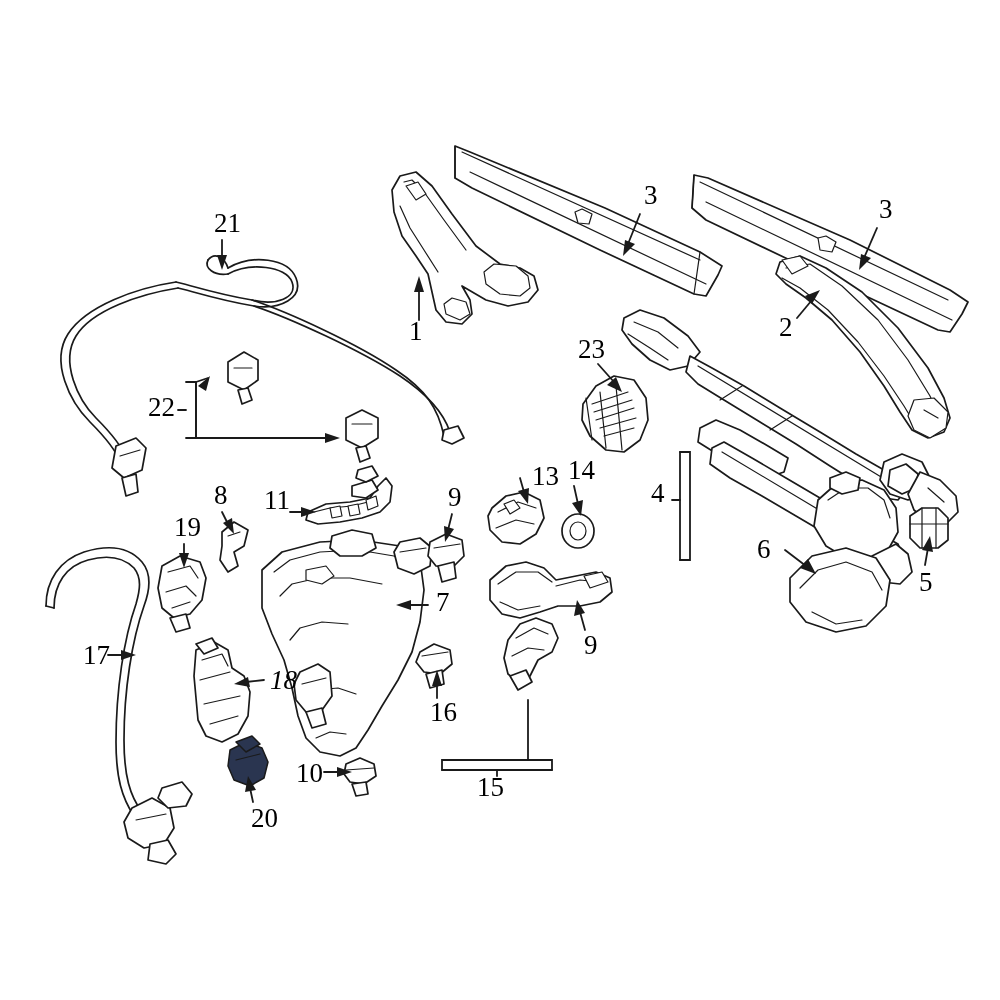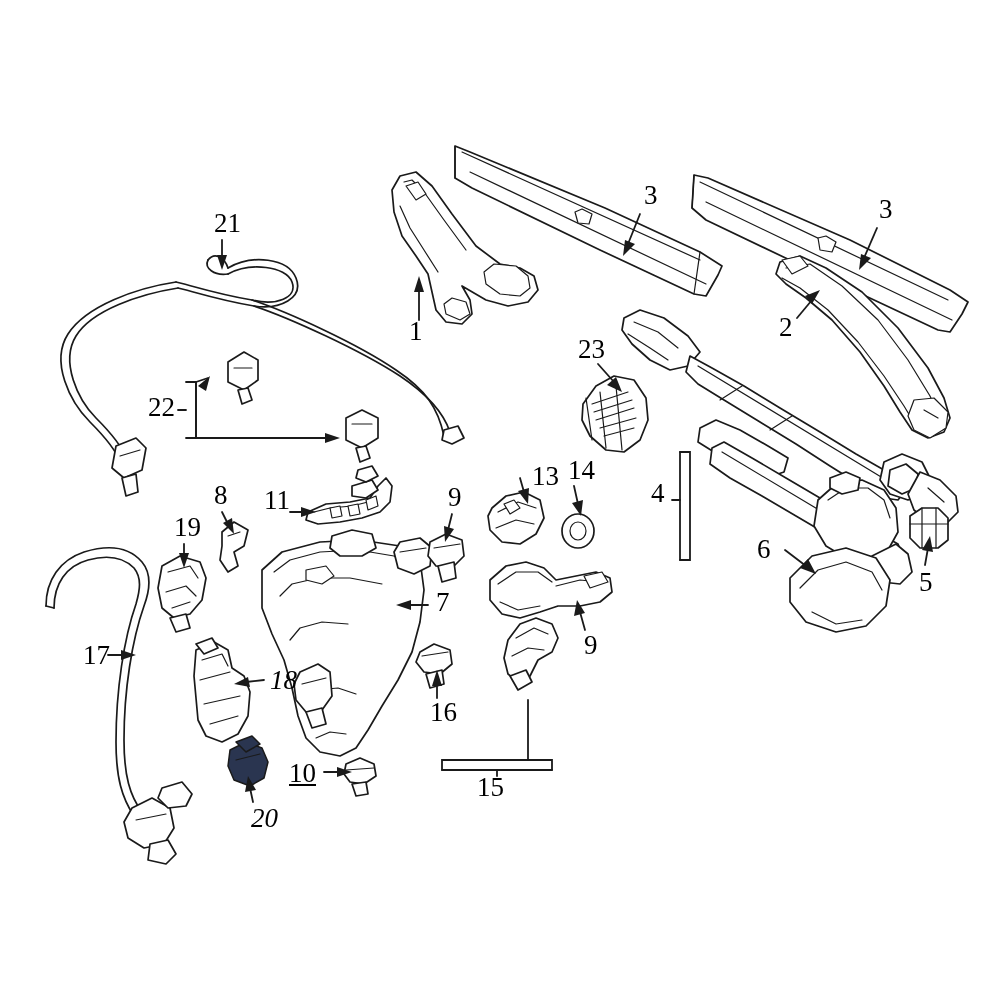--- a/index.html
+++ b/index.html
@@ -389,28 +389,28 @@
   <div class="callout" style="left:409px; top:318px;">1</div>
   <div class="callout" style="left:779px; top:314px;">2</div>
   <div class="callout" style="left:644px; top:182px;">3</div>
   <div class="callout" style="left:879px; top:196px;">3</div>
   <div class="callout" style="left:651px; top:480px;">4</div>
   <div class="callout" style="left:919px; top:569px;">5</div>
   <div class="callout" style="left:757px; top:536px;">6</div>
   <div class="callout" style="left:436px; top:589px;">7</div>
   <div class="callout" style="left:214px; top:482px;">8</div>
   <div class="callout" style="left:448px; top:484px;">9</div>
-  <div class="callout" style="left:289px; top:760px;text-decoration:underline;">10</div>
+  <div class="callout" style="left:296px; top:760px;">10</div>
   <div class="callout" style="left:264px; top:487px;">11</div>
   <div class="callout" style="left:584px; top:632px;">9</div>
   <div class="callout" style="left:532px; top:449px;margin-top:14px;">13</div>
   <div class="callout" style="left:568px; top:457px;text-align:right;">14</div>
   <div class="callout" style="left:477px; top:774px;">15</div>
   <div class="callout" style="left:430px; top:699px;">16</div>
   <div class="callout" style="left:83px;  top:642px;">17</div>
   <div class="callout" style="left:270px; top:667px;font-style:italic;">18</div>
   <div class="callout" style="left:174px; top:514px;">19</div>
-  <div class="callout" style="left:251px; top:805px;font-style:italic;">20</div>
+  <div class="callout" style="left:251px; top:805px;">20</div>
   <div class="callout" style="left:214px; top:210px;">21</div>
   <div class="callout" style="left:148px; top:394px;">22</div>
   <div class="callout" style="left:578px; top:336px;">23</div>
 
 </div>
 
 </body></html>

